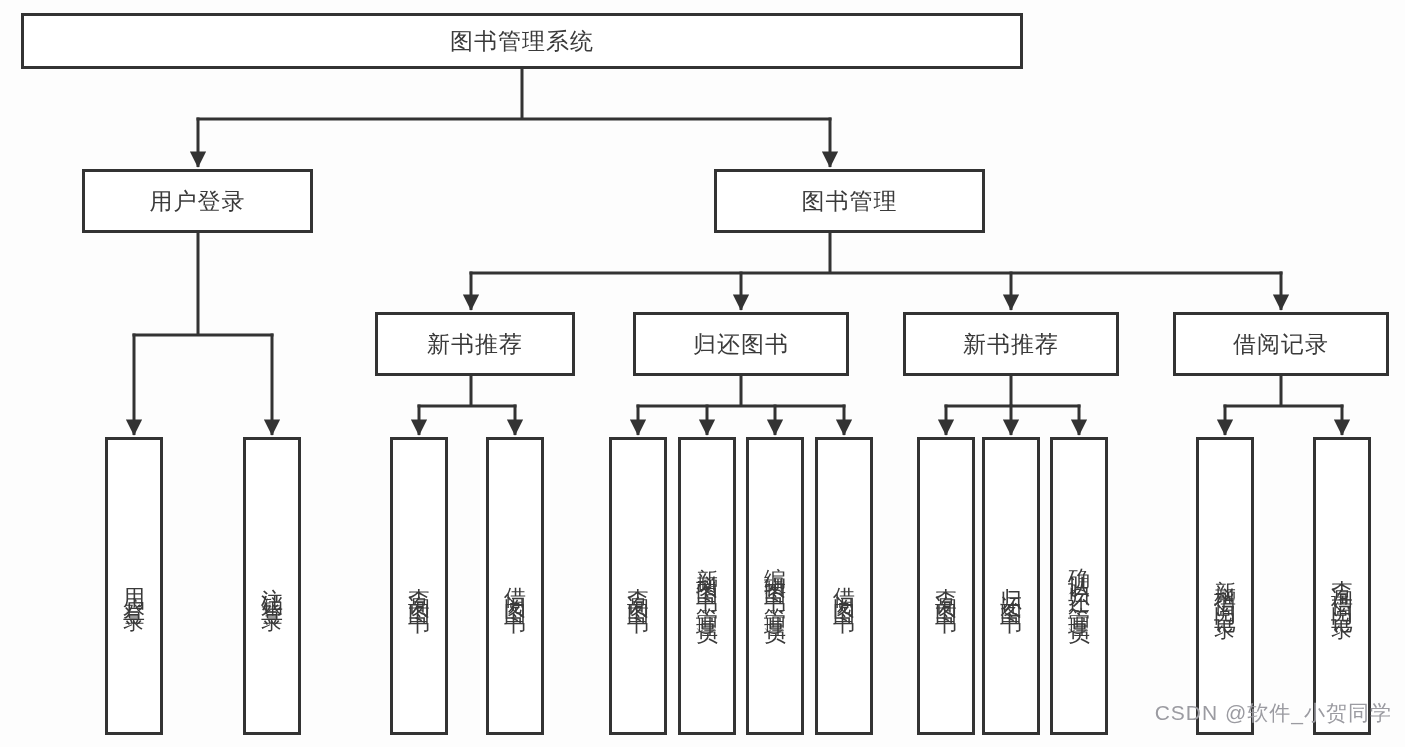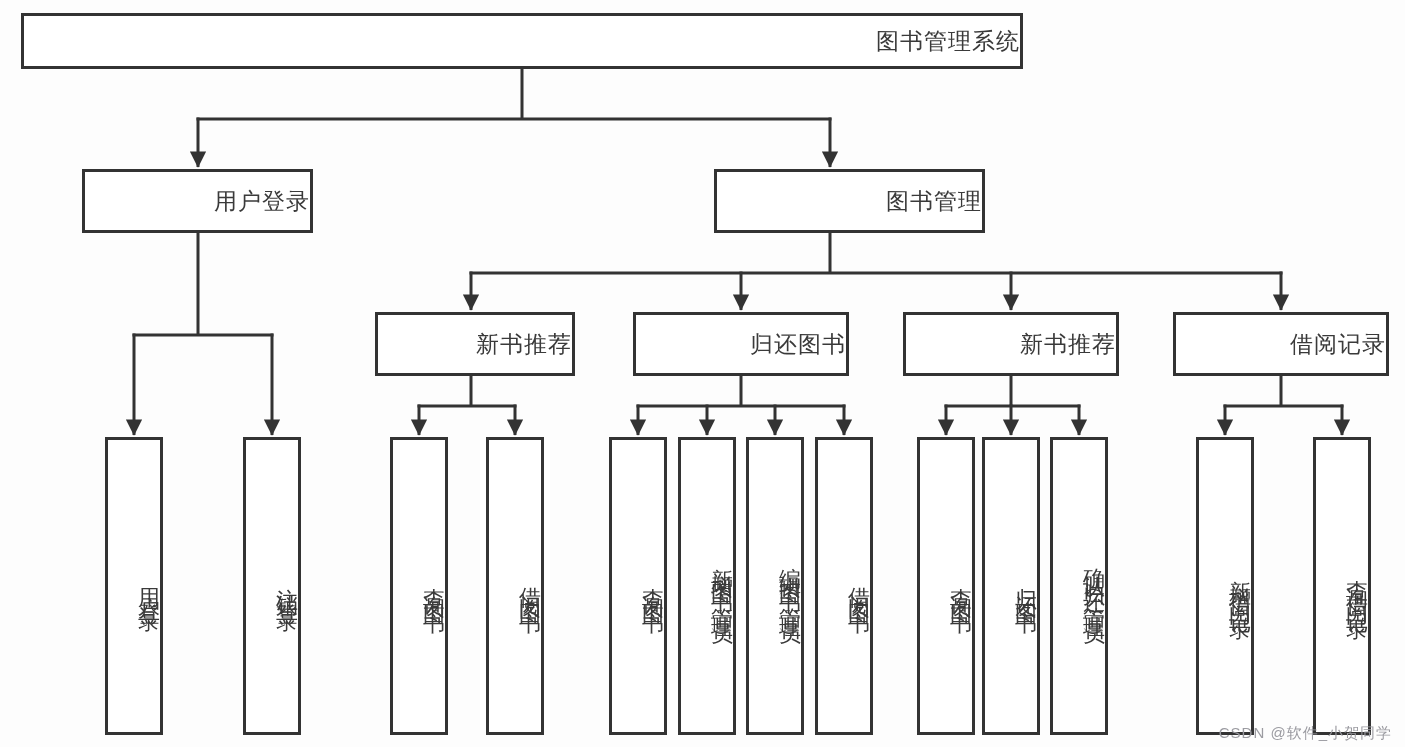--- a/index.html
+++ b/index.html
@@ -17,36 +17,36 @@
     font-family:"Liberation Sans","DejaVu Sans",sans-serif;
     color:var(--text);
     overflow:hidden;
   }
   .wires{position:absolute;left:0;top:0;width:1405px;height:747px;}
   .wire{stroke:var(--line);stroke-width:3;fill:none;}
   .node{
     position:absolute;
     background:#ffffff;
     border:3px solid var(--line);
-    display:flex;align-items:center;justify-content:flex-end;
+    display:flex;align-items:center;justify-content:center;
     text-align:center;
   }
   .hlabel{font-size:23px;letter-spacing:1px;white-space:nowrap;}
   .vnode .vlabel{
     writing-mode:vertical-rl;
     text-orientation:mixed;
     font-size:22px;
     letter-spacing:8px;
     line-height:1;
     white-space:nowrap;
   }
   .watermark{
     position:absolute;
-    right:13px;bottom:4px;
-    font-size:15px;
+    right:13px;bottom:20px;
+    font-size:21px;
     color:var(--wm);
     letter-spacing:1px;
     white-space:nowrap;
   }
 </style>
 </head>
 <body>
 
 <div class="canvas">
 

